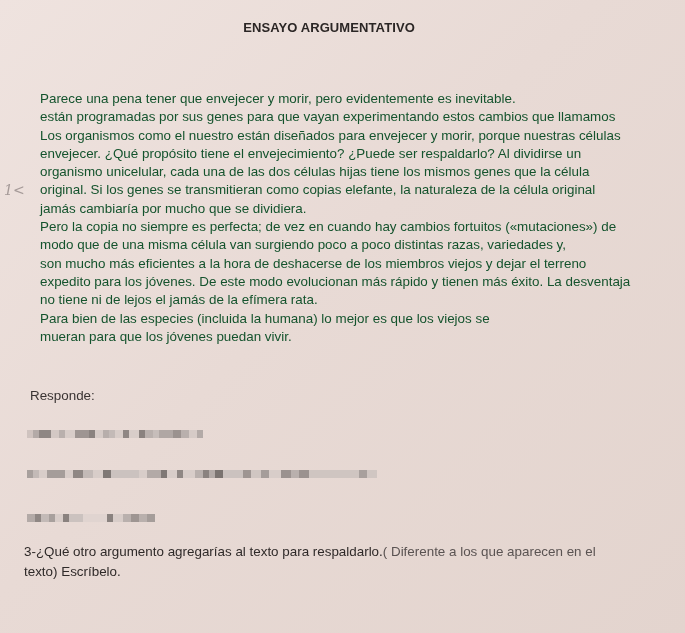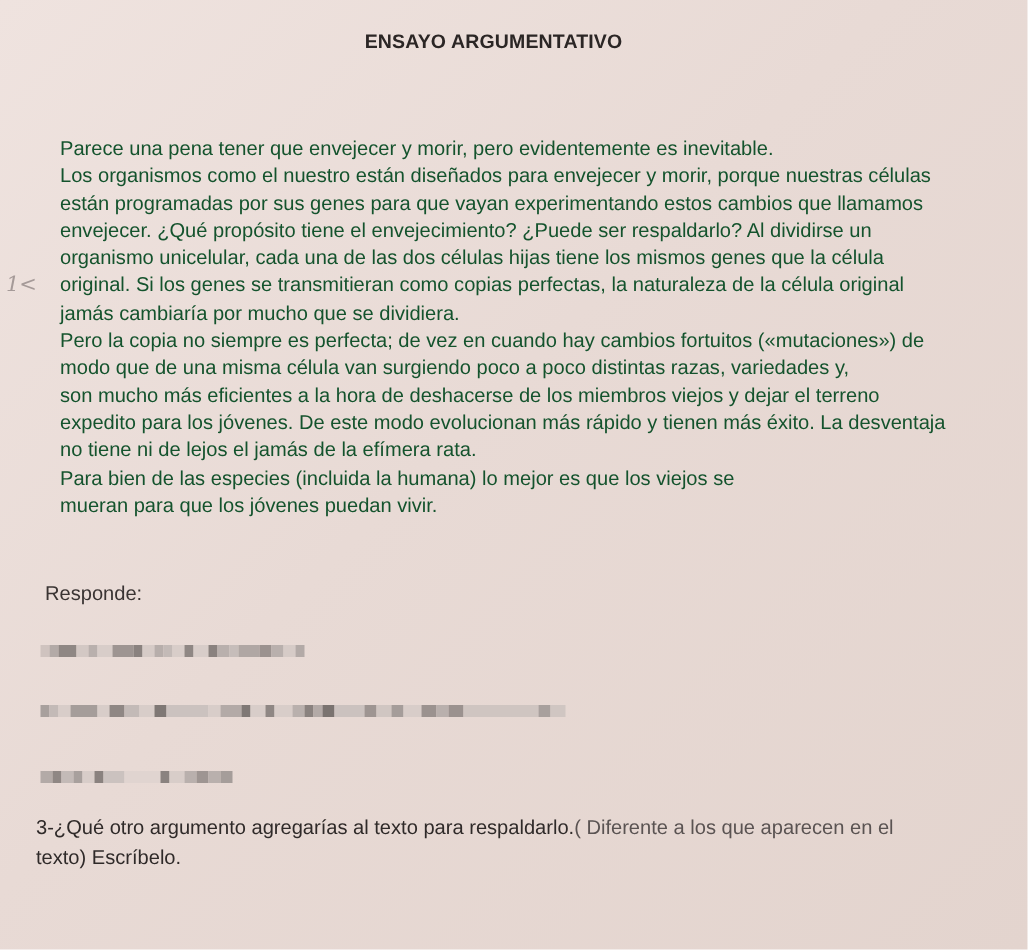--- a/index.html
+++ b/index.html
@@ -39,25 +39,25 @@
 </head>
 <body>
 
 <div class="page">
   <div class="title">ENSAYO ARGUMENTATIVO</div>
 
   <div class="margin-note">1&lt;</div>
 
   <div class="essay">
     <p>Parece una pena tener que envejecer y morir, pero evidentemente es inevitable.</p>
+    <p>están programadas por sus genes para que vayan experimentando estos cambios que llamamos</p>
     <p>Los organismos como el nuestro están diseñados para envejecer y morir, porque nuestras células</p>
-    <p>están programadas por sus genes para que vayan experimentando estos cambios que llamamos</p>
     <p>envejecer. ¿Qué propósito tiene el envejecimiento? ¿Puede ser respaldarlo? Al dividirse un</p>
     <p>organismo unicelular, cada una de las dos células hijas tiene los mismos genes que la célula</p>
-    <p>original. Si los genes se transmitieran como copias perfectas, la naturaleza de la célula original</p>
+    <p>original. Si los genes se transmitieran como copias elefante, la naturaleza de la célula original</p>
     <p>jamás cambiaría por mucho que se dividiera.</p>
     <p>Pero la copia no siempre es perfecta; de vez en cuando hay cambios fortuitos («mutaciones») de</p>
     <p>modo que de una misma célula van surgiendo poco a poco distintas razas, variedades y,</p>
     <p>son mucho más eficientes a la hora de deshacerse de los miembros viejos y dejar el terreno</p>
     <p>expedito para los jóvenes. De este modo evolucionan más rápido y tienen más éxito. La desventaja</p>
     <p>no tiene ni de lejos el jamás de la efímera rata.</p>
     <p>Para bien de las especies (incluida la humana) lo mejor es que los viejos se</p>
     <p>mueran para que los jóvenes puedan vivir.</p>
   </div>
 

